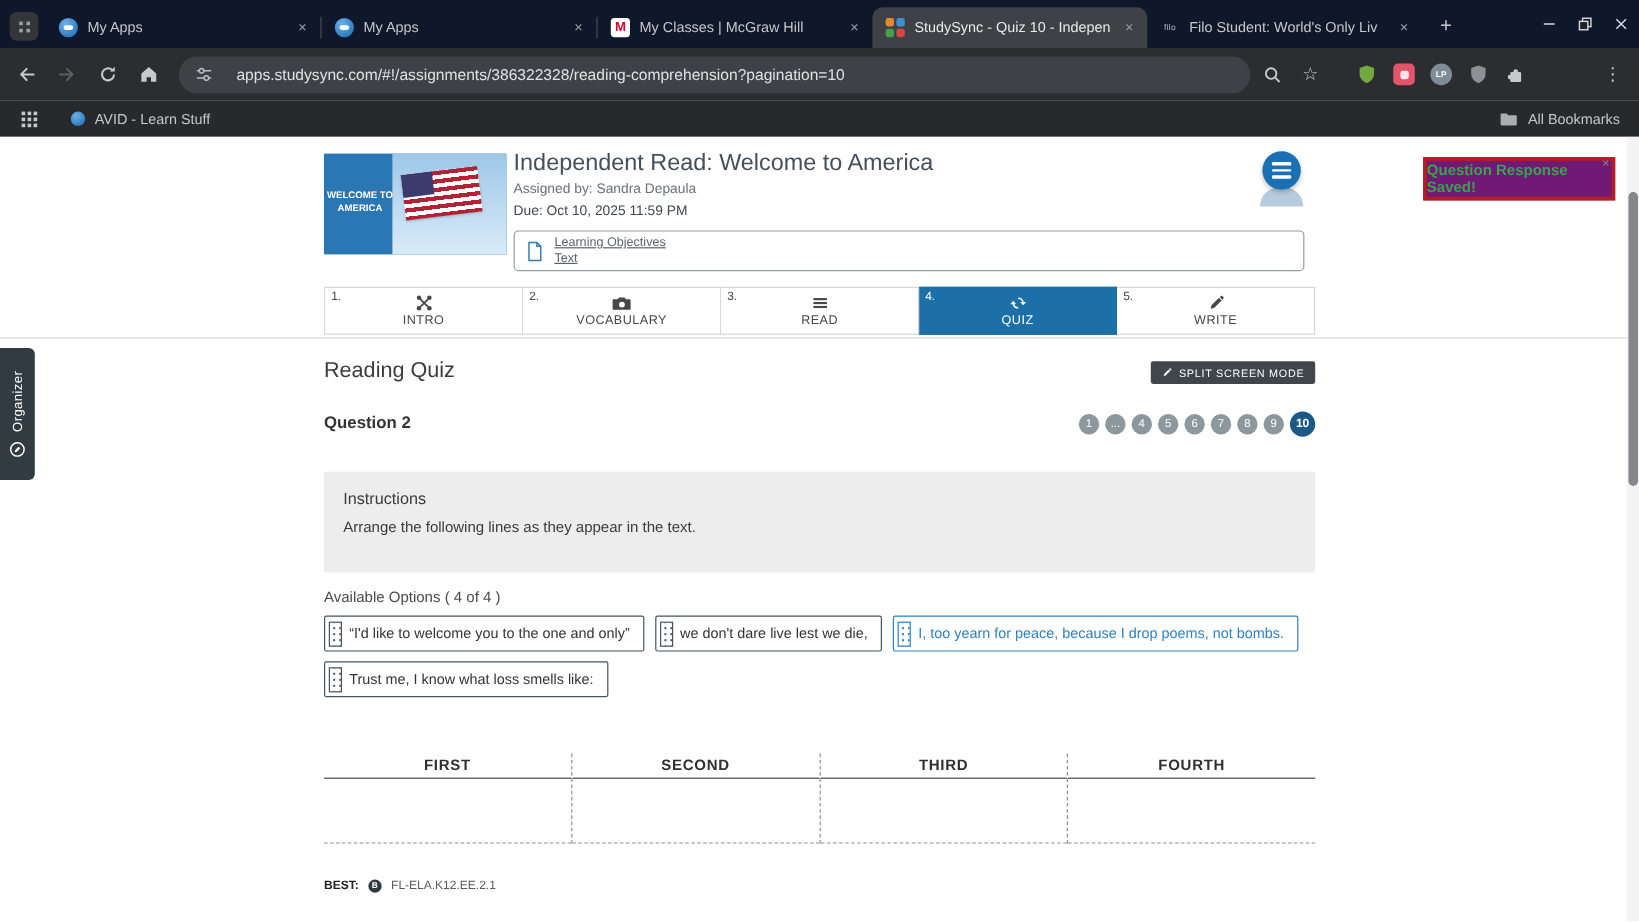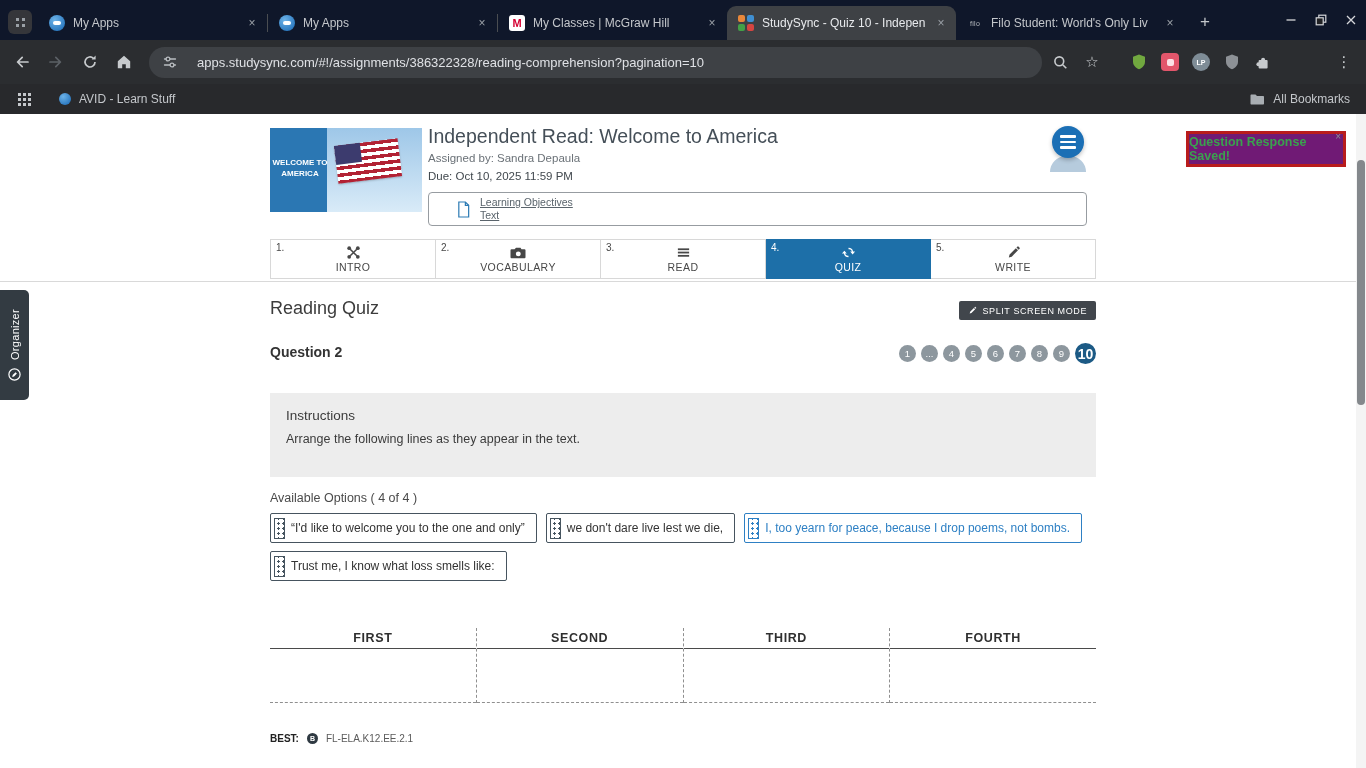--- a/index.html
+++ b/index.html
@@ -67,41 +67,41 @@
 
   .avatar { position:absolute; left:1049px; top:12px; width:38px; height:48px; }
   .avatar-shoulders { position:absolute; left:1px; bottom:2px; width:36px; height:16px; border-radius:18px 18px 0 0; background:#b6cbdd; }
   .avatar-head { position:absolute; left:3px; top:0; width:32px; height:32px; border-radius:50%; background:#1b6fb5; display:flex; flex-direction:column; align-items:center; justify-content:center; gap:3px; box-shadow:0 2px 4px rgba(0,0,0,.25); }
   .avatar-head i { display:block; width:16px; height:2.5px; background:#fff; border-radius:1px; }
 
   .toast { position:absolute; left:1186px; top:17px; width:160px; height:36px; border:3px solid #b91c1c; background:#701a75; display:flex; align-items:center; justify-content:center; }
   .toast-text { color:#3aa14e; font-size:12.5px; font-weight:bold; }
   .toast-close { position:absolute; top:-3px; right:2px; font-size:10px; color:#8a9096; }
 
-  .obj-box { position:absolute; left:428px; top:78px; width:659px; height:34px; border:1px solid #979ca1; border-radius:4px; display:flex; align-items:center; gap:9px; padding-left:27px; }
+  .obj-box { position:absolute; left:428px; top:78px; width:659px; height:34px; border:1px solid #979ca1; border-radius:4px; display:flex; align-items:center; gap:9px; padding-left:9px; }
   .obj-links { display:flex; flex-direction:column; }
   .obj-link { font-size:10.5px; color:#5a646c; text-decoration:underline; line-height:1.25; cursor:pointer; }
 
   .steps { position:absolute; left:270px; top:125px; width:826px; height:40px; display:flex; }
   .step { flex:1; position:relative; border:1px solid #d8d8d8; border-left:none; display:flex; flex-direction:column; align-items:center; justify-content:center; gap:1px; color:#474747; background:#fff; }
   .step:first-child { border-left:1px solid #d8d8d8; }
   .step .num { position:absolute; top:2px; left:5px; font-size:10px; }
   .step .label { font-size:10.5px; letter-spacing:0.4px; }
   .step.active { background:#1d6fa8; border-color:#1d6fa8; color:#fff; }
 
   .organizer { position:absolute; left:0; top:176px; width:29px; height:110px; background:#333b42; border-radius:0 5px 5px 0; display:flex; flex-direction:column; align-items:center; justify-content:center; gap:8px; cursor:pointer; }
   .org-label { writing-mode:vertical-rl; transform:rotate(180deg); color:#fff; font-size:11px; letter-spacing:0.3px; }
 
   .quiz-heading { position:absolute; left:270px; top:184px; font-size:18px; color:#3c3c3c; }
   .split-btn { position:absolute; right:270px; top:187px; height:19px; background:#41464c; color:#fff; font-size:9px; letter-spacing:0.6px; display:flex; align-items:center; gap:5px; padding:0 9px; border-radius:2px; cursor:pointer; }
 
   .question-label { position:absolute; left:270px; top:230px; font-size:14px; font-weight:bold; color:#333; }
   .pagination { position:absolute; right:270px; top:229px; display:flex; align-items:center; gap:5px; }
   .pg { width:17px; height:17px; border-radius:50%; background:#8d979e; color:#fff; font-size:9.5px; display:flex; align-items:center; justify-content:center; cursor:pointer; }
-  .pg.active { width:21px; height:21px; background:#1c5a85; font-size:14px; font-weight:bold; }
+  .pg.active { width:21px; height:21px; background:#1c5a85; font-size:10px; font-weight:bold; }
 
   .instructions { position:absolute; left:270px; top:279px; width:826px; height:84px; background:#ededed; padding:15px 16px; }
   .ins-title { font-size:13.5px; color:#3b3b3b; margin-bottom:9px; }
   .ins-body { font-size:12.5px; color:#3b3b3b; }
 
   .avail-label { position:absolute; left:270px; top:377px; font-size:12.5px; color:#4a4a4a; }
   .chips-row1 { position:absolute; left:270px; top:399px; display:flex; gap:9px; }
   .chips-row2 { position:absolute; left:270px; top:437px; display:flex; }
   .chip { --c:#46545f; display:flex; align-items:center; height:30px; border:1.5px solid var(--c); border-radius:2px; background:#fff; padding-right:11px; color:#333; font-size:12px; cursor:grab; }
   .chip.blue { --c:#2e80c4; color:#2e80c4; }

